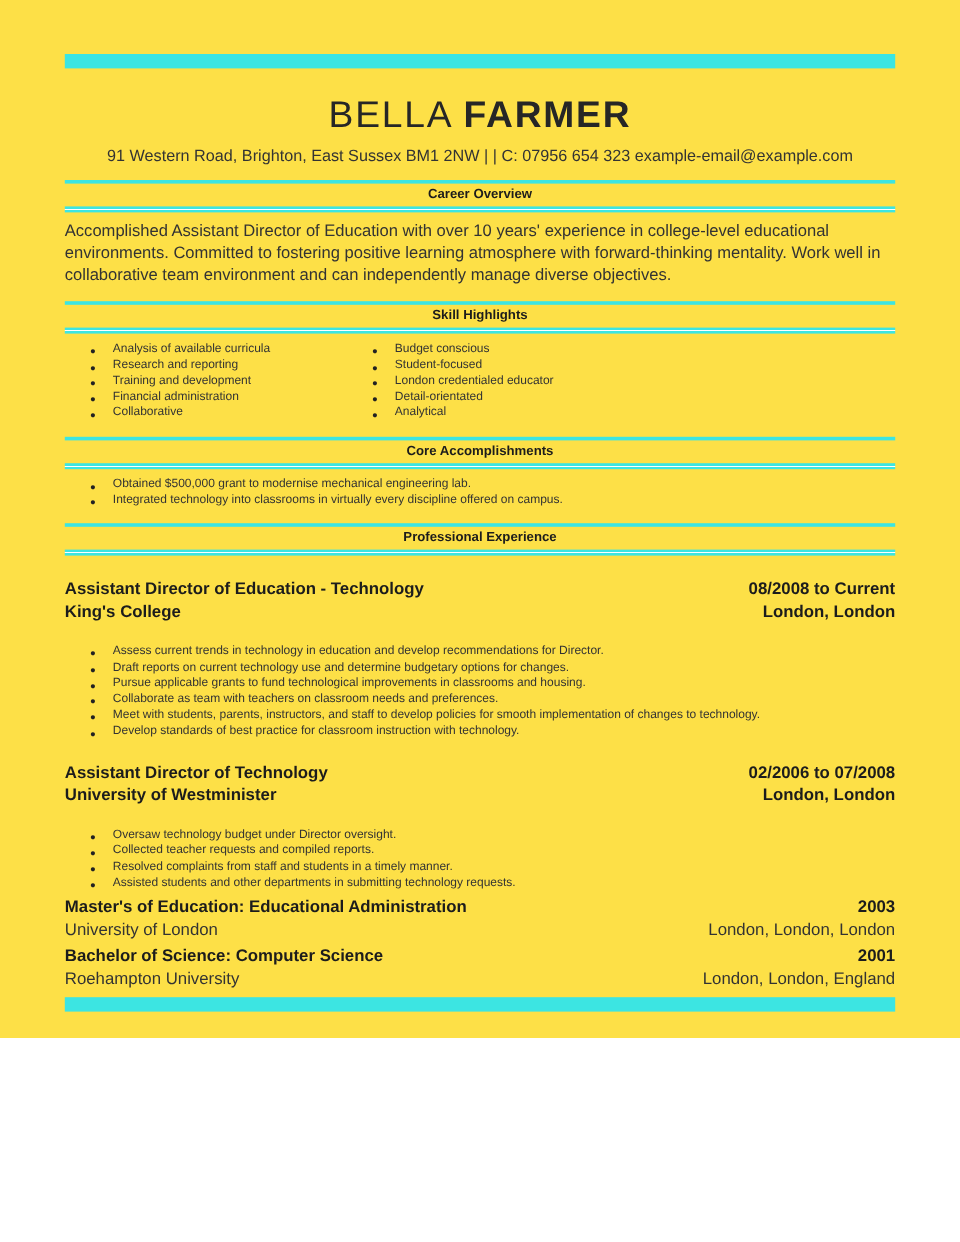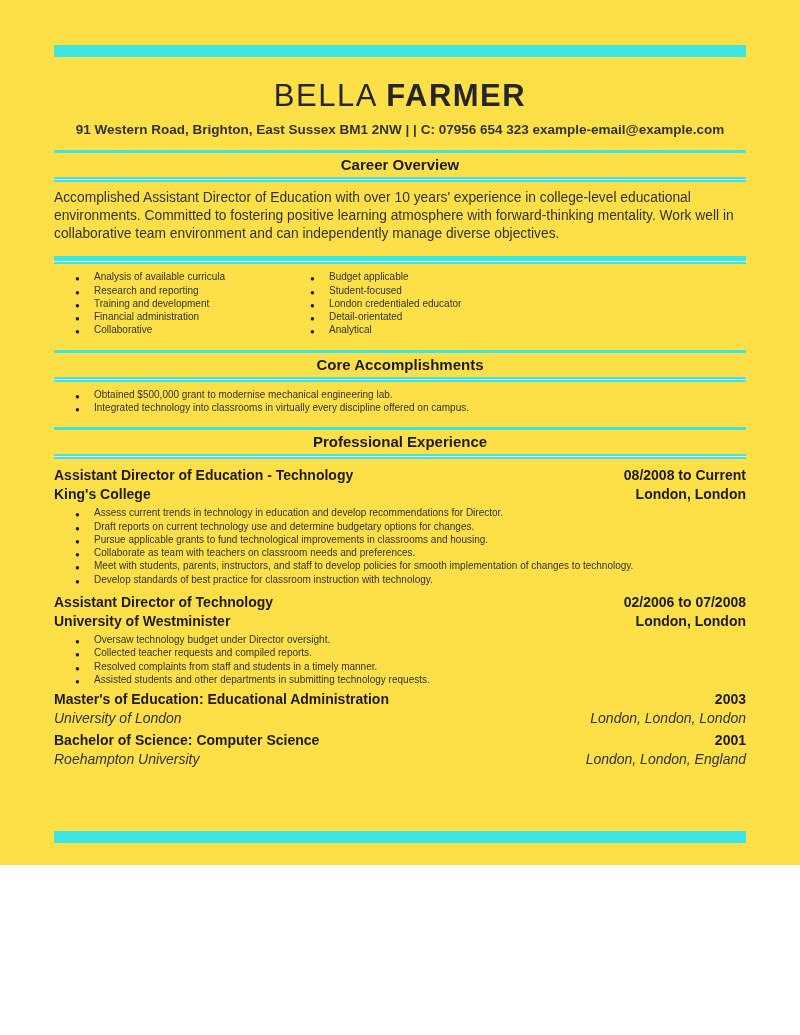--- a/index.html
+++ b/index.html
@@ -31,28 +31,27 @@
     color: #262626;
     font-weight: 400;
     line-height: 1.1;
   }
   h1.name .last { font-weight: 700; }
   .contact {
     margin-top: 9px;
     text-align: center;
     font-size: 13.5px;
     color: #333333;
-    font-weight: bold;
   }
 
   .sec-head { margin-top: 13px; }
   .sec-head .rule-top { height: 3px; background: var(--accent); }
   .sec-head h2 {
     text-align: center;
-    font-size: 15px;
+    font-size: 11px;
     font-weight: 700;
     color: #1c1c1c;
     padding: 3px 0 4px 0;
   }
   .sec-head .rule-bottom {
     height: 5px;
     background: linear-gradient(to bottom,
       var(--accent) 0px, var(--accent) 2px,
       #ffffff 2px, #ffffff 3px,
       var(--accent) 3px, var(--accent) 5px);
@@ -88,24 +87,24 @@
   .skills .col-right { flex: 1 1 auto; }
 
   .row {
     display: flex;
     justify-content: space-between;
     align-items: baseline;
     font-size: 14px;
     line-height: 1.32;
   }
   .row.bold { font-weight: 700; color: #1c1c1c; }
-  .job .row.title-row { margin-top: 7px; }
-  .job ul.bullets { margin-top: 3px; margin-bottom: 3px; }
+  .job .row.title-row { margin-top: 18px; }
+  .job ul.bullets { margin-top: 18px; margin-bottom: 3px; }
   .edu-entry .row.degree-row { margin-top: 4px; }
-  .edu-entry .row.school-row { color: #333333; font-style: italic; }
+  .edu-entry .row.school-row { color: #333333; }
   .right-text { white-space: nowrap; padding-left: 12px; }
 </style>
 </head>
 <body>
 
 <div class="page">
   <div class="bar top-bar accent"></div>
 
   <div class="content">
 
@@ -119,32 +118,33 @@
         <div class="rule-top"></div>
         <h2>Career Overview</h2>
         <div class="rule-bottom"></div>
       </div>
       <p class="para">Accomplished Assistant Director of Education with over 10 years' experience in college-level educational environments. Committed to fostering positive learning atmosphere with forward-thinking mentality. Work well in collaborative team environment and can independently manage diverse objectives.</p>
     </section>
 
     <section>
       <div class="sec-head">
         <div class="rule-top"></div>
+        <h2>Skill Highlights</h2>
         <div class="rule-bottom"></div>
       </div>
       <div class="skills">
         <ul class="bullets col-left">
           <li>Analysis of available curricula</li>
           <li>Research and reporting</li>
           <li>Training and development</li>
           <li>Financial administration</li>
           <li>Collaborative</li>
         </ul>
         <ul class="bullets col-right">
-          <li>Budget applicable</li>
+          <li>Budget conscious</li>
           <li>Student-focused</li>
           <li>London credentialed educator</li>
           <li>Detail-orientated</li>
           <li>Analytical</li>
         </ul>
       </div>
     </section>
 
     <section>
       <div class="sec-head">

